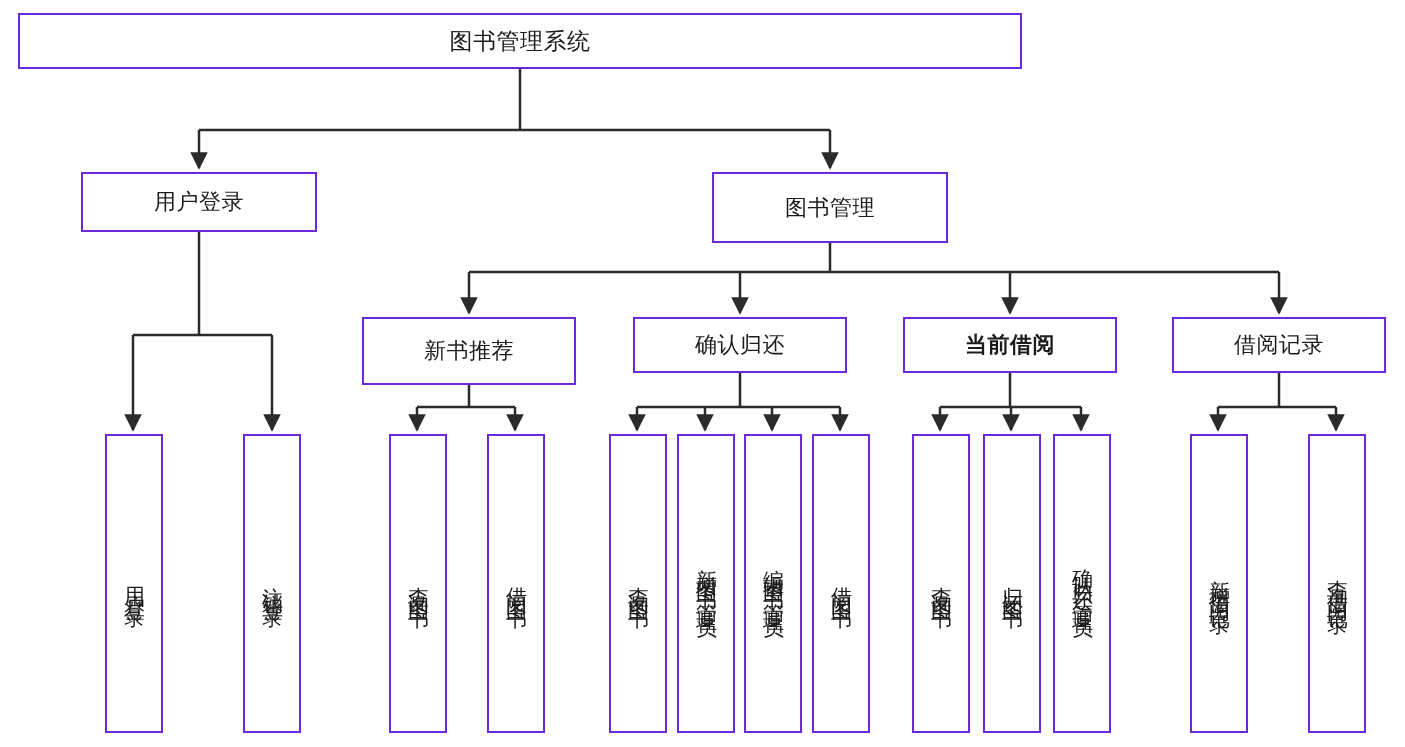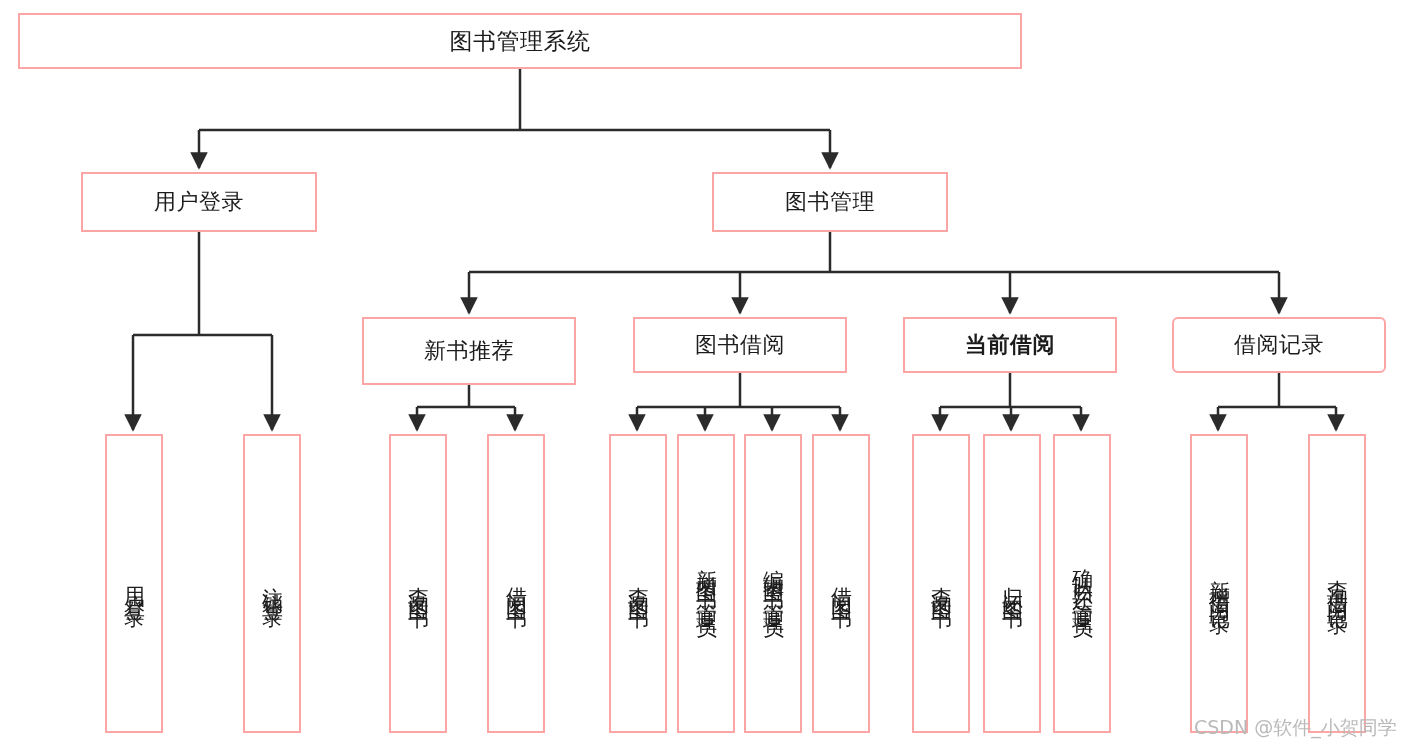--- a/index.html
+++ b/index.html
@@ -22,21 +22,21 @@
     position: absolute;
     left: 0;
     top: 0;
     width: 1405px;
     height: 747px;
   }
   .node {
     position: absolute;
     box-sizing: border-box;
     background: #ffffff;
-    border: 2px solid #fca5a5;
+    border: 2px solid #6d28d9;
     display: flex;
     align-items: center;
     justify-content: center;
     z-index: 3;
   }
   .node .label {
     color: #1c1c1c;
     font-family: "DejaVu Sans", "Liberation Sans", sans-serif;
     line-height: 1.05;
     letter-spacing: 0.5px;
@@ -127,34 +127,34 @@
     </g>
   </svg>
 
   <div class="node root horizontal" style="left:18px;top:13px;width:1004px;height:56px;">
     <span class="label">图书管理系统</span>
   </div>
 
   <div class="node horizontal" style="left:81px;top:172px;width:236px;height:60px;">
     <span class="label">用户登录</span>
   </div>
-  <div class="node horizontal" style="left:712px;top:172px;width:236px;height:60px;">
+  <div class="node horizontal" style="left:712px;top:172px;width:236px;height:71px;">
     <span class="label">图书管理</span>
   </div>
 
   <div class="node horizontal" style="left:362px;top:317px;width:214px;height:68px;">
     <span class="label">新书推荐</span>
   </div>
   <div class="node horizontal" style="left:633px;top:317px;width:214px;height:56px;">
-    <span class="label">图书借阅</span>
+    <span class="label">确认归还</span>
   </div>
   <div class="node horizontal" style="left:903px;top:317px;width:214px;height:56px;font-weight:bold;">
     <span class="label">当前借阅</span>
   </div>
-  <div class="node horizontal" style="left:1172px;top:317px;width:214px;height:56px;border-radius:6px;">
+  <div class="node horizontal" style="left:1172px;top:317px;width:214px;height:56px;">
     <span class="label">借阅记录</span>
   </div>
 
   <div class="node vertical" style="left:105px;top:434px;width:58px;height:299px;">
     <span class="label">用户登录</span>
   </div>
   <div class="node vertical" style="left:243px;top:434px;width:58px;height:299px;">
     <span class="label">注销登录</span>
   </div>
 
@@ -188,15 +188,14 @@
     <span class="label">确认归还（管理员）</span>
   </div>
 
   <div class="node vertical" style="left:1190px;top:434px;width:58px;height:299px;">
     <span class="label">新增借阅记录</span>
   </div>
   <div class="node vertical" style="left:1308px;top:434px;width:58px;height:299px;">
     <span class="label">查询借阅记录</span>
   </div>
 
-  <div class="watermark" style="left:1194px;top:715px;">CSDN @软件_小贺同学</div>
 
 </div>
 
 </body></html>

